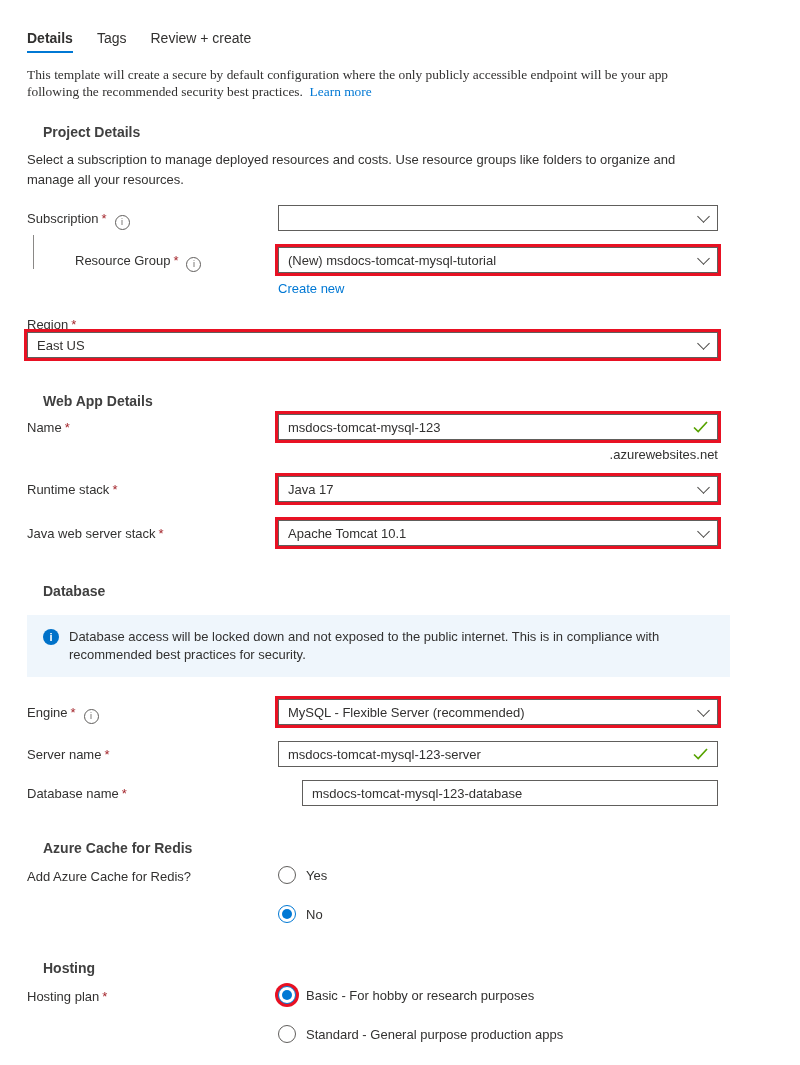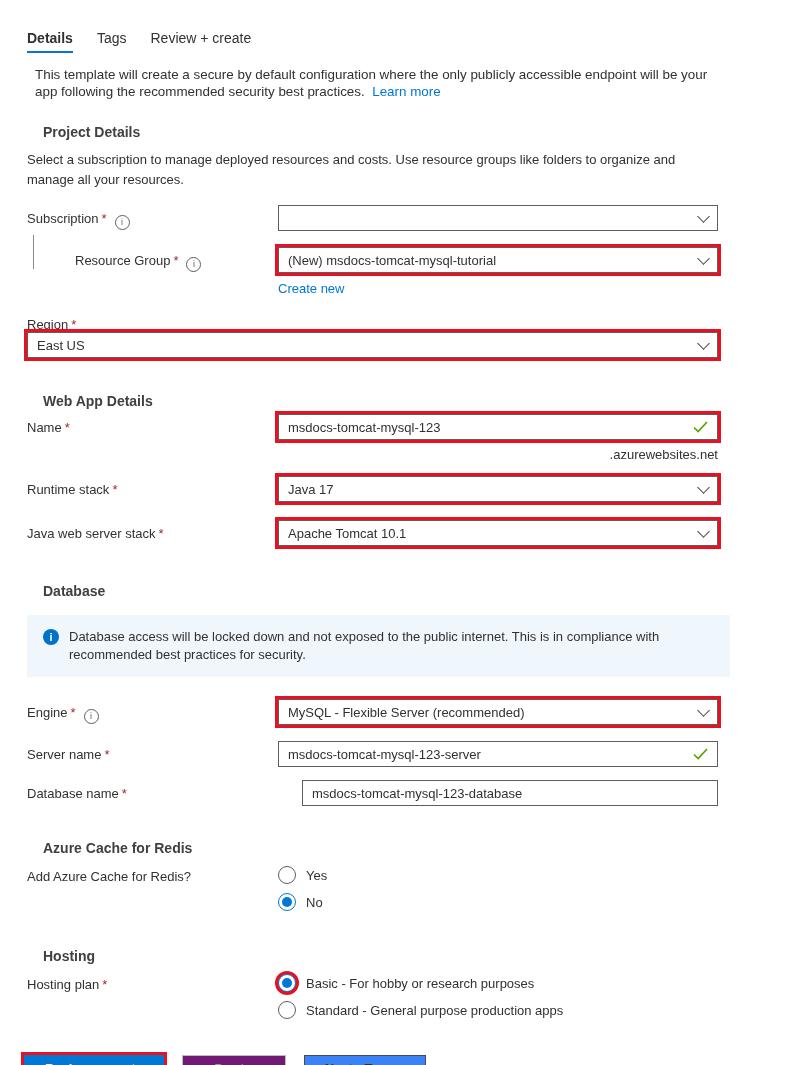--- a/index.html
+++ b/index.html
@@ -10,21 +10,21 @@
     -webkit-font-smoothing:antialiased;
   }
   .page{box-sizing:border-box;width:800px;padding:30px 82px 20px 27px;}
 
   
   .tabs{display:flex;gap:24px;margin-bottom:14px;}
   .tab{font-size:14px;padding-bottom:5px;border-bottom:2px solid transparent;cursor:pointer;}
   .tab.active{font-weight:700;border-bottom-color:#0078d4;}
 
   
-  .intro{margin:0 8px 23px;line-height:16.5px;font-size:13.4px;}
+  .intro{margin:0 0 23px;line-height:16.5px;font-size:13.4px;font-family:Liberation Serif, serif;}
   h3{font-size:14px;font-weight:700;margin:0 16px 9px;line-height:18px;color:#404040;}
   .desc{margin:0 0 15px;line-height:20px;}
   .link{color:#0078d4;text-decoration:none;cursor:pointer;}
 
   
   .form-row{display:flex;margin-bottom:16px;}
   .label-cell{width:251px;flex:none;padding-top:6px;line-height:15px;}
   .label-cell.indent{padding-left:48px;box-sizing:border-box;}
   .req{color:#a4262c;margin-left:3px;}
   .info-o{display:inline-flex;width:13px;height:13px;border:1px solid #605e5c;border-radius:50%;
@@ -43,21 +43,21 @@
   .project-fields{position:relative;}
   .connector{position:absolute;left:6px;top:30px;height:34px;width:1px;background:#8a8886;}
 
   
   .banner{display:flex;gap:10px;background:#eff6fc;padding:13px 16px;margin:0 -12px 22px 0;align-items:flex-start;}
   .banner-ico{width:16px;height:16px;border-radius:50%;background:#0072c9;color:#fff;font-size:11px;
     font-weight:700;display:flex;align-items:center;justify-content:center;flex:none;margin-top:1px;}
   .banner-text{line-height:18px;max-width:650px;}
 
   
-  .radio-group{display:flex;flex-direction:column;gap:9px;padding-top:3px;}
+  .radio-group{display:flex;flex-direction:column;gap:21px;padding-top:3px;}
   .radio-opt{display:flex;align-items:center;gap:10px;cursor:pointer;}
   .radio{width:18px;height:18px;border:1px solid #605e5c;border-radius:50%;box-sizing:border-box;
     background:#fff;display:flex;align-items:center;justify-content:center;flex:none;}
   .radio.selected{border-color:#0078d4;}
   .radio.selected::after{content:"";width:10px;height:10px;border-radius:50%;background:#0078d4;}
   .radio.ring{box-shadow:0 0 0 3px #e81123;}
   .section-gap{margin-bottom:34px;flex-direction:column;}
 
   
   .footer{display:flex;gap:18px;margin-top:36px;margin-left:-3px;}

